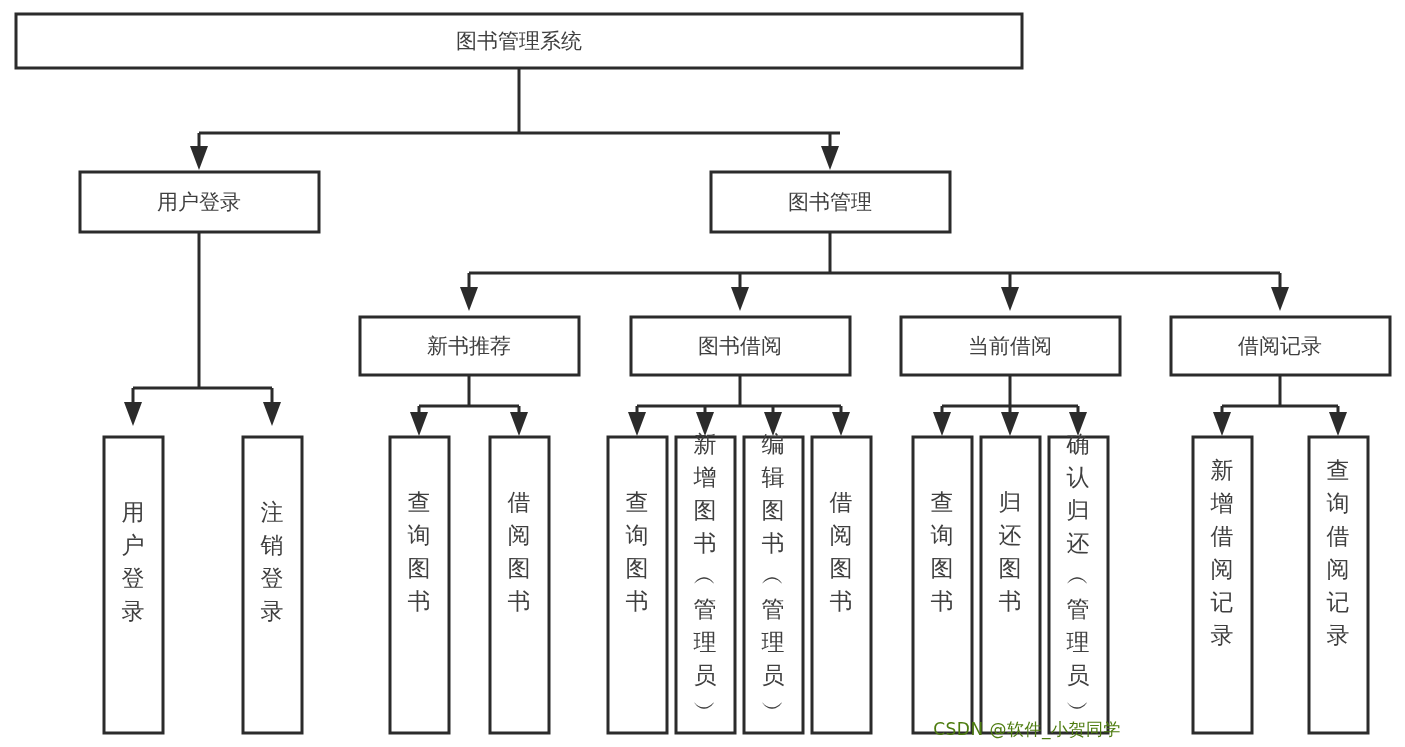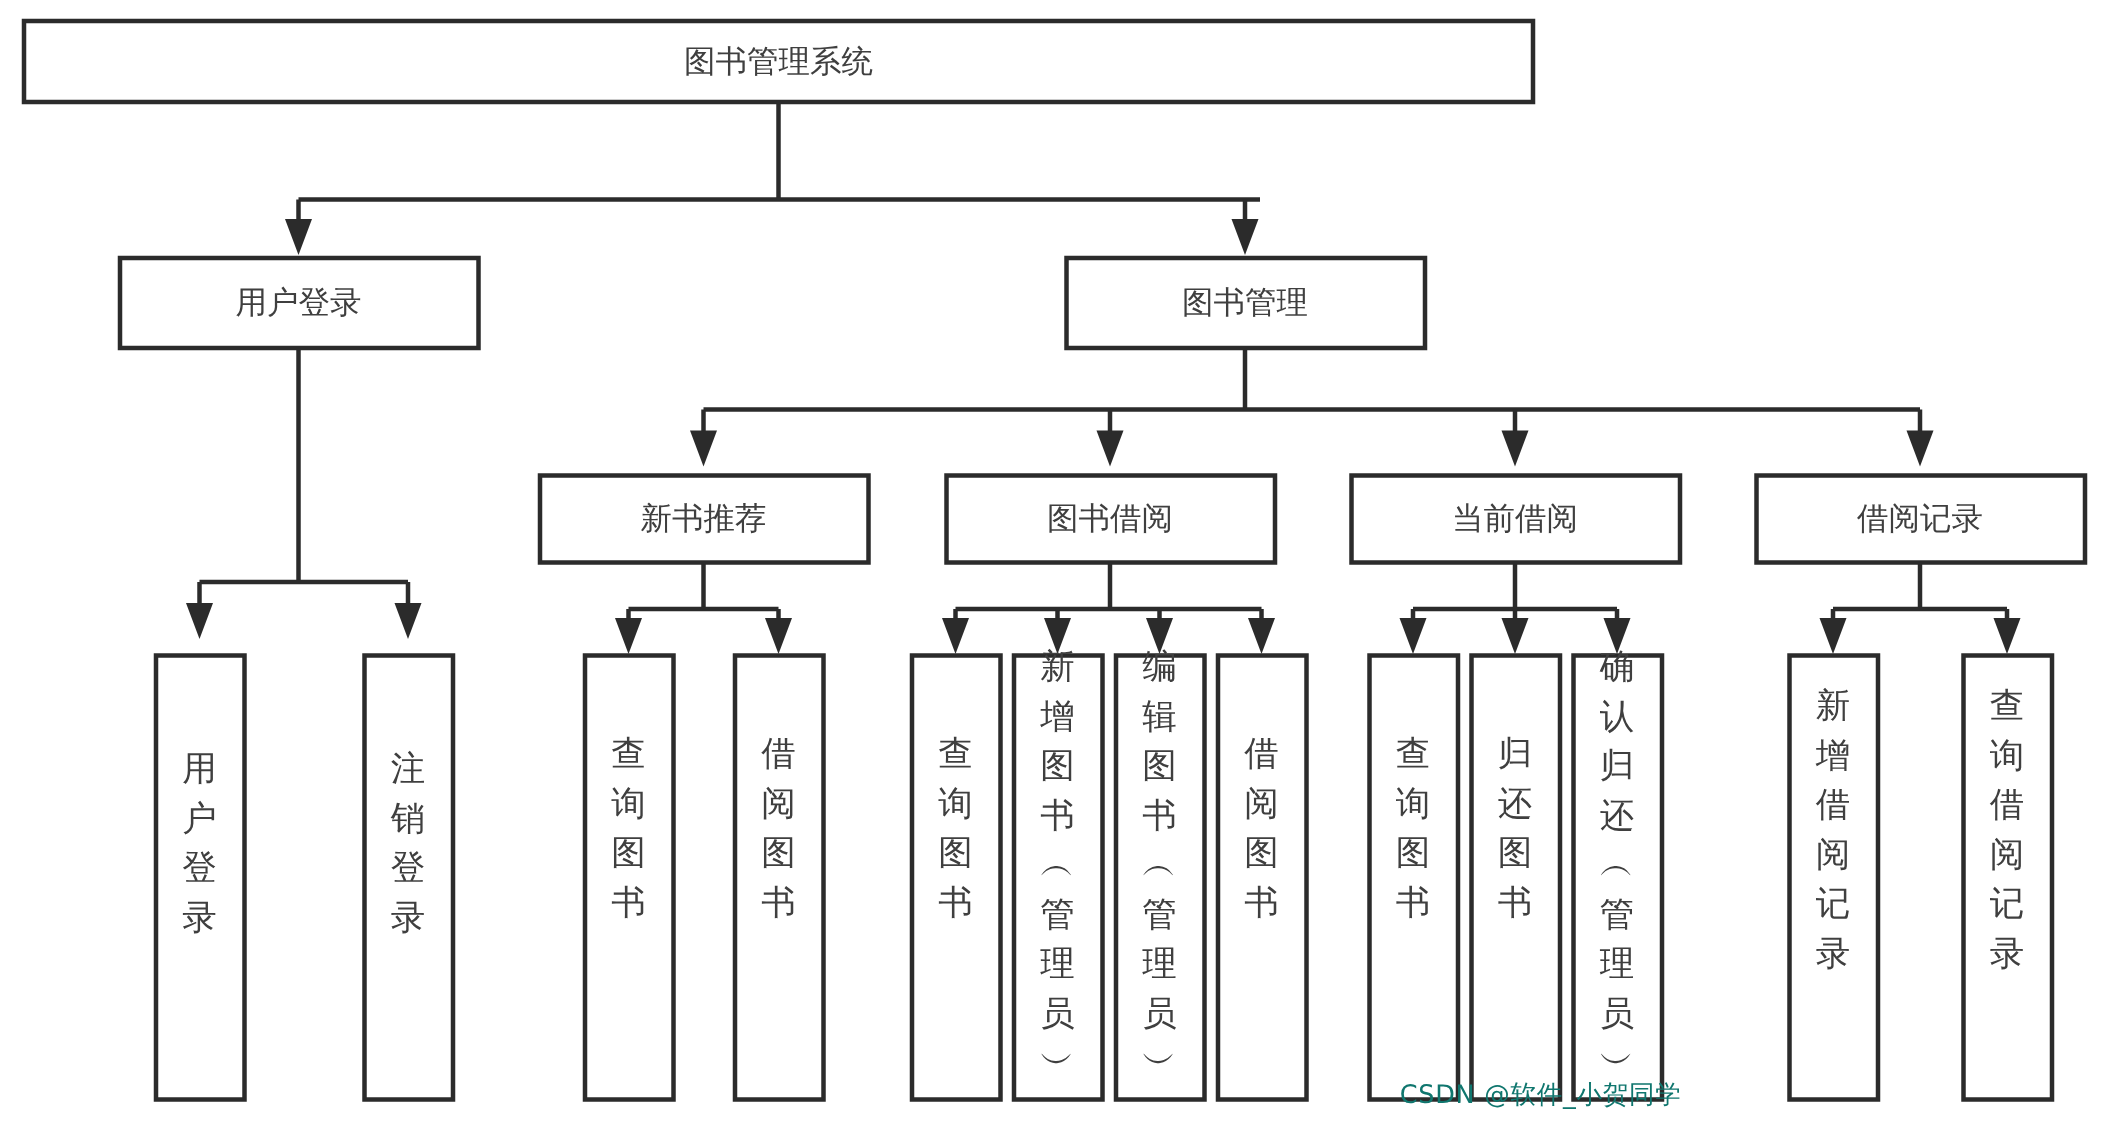--- a/index.html
+++ b/index.html
@@ -53,21 +53,21 @@
   .arrow-head {
     fill: #2b2b2b;
     stroke: none;
   }
   .watermark {
     position: absolute;
     right: 8px;
     bottom: 6px;
     font-family: "DejaVu Sans", "Liberation Sans", sans-serif;
     font-size: 17px;
-    color: #0f766e;
+    color: #4d7c0f;
     letter-spacing: 0.5px;
     white-space: nowrap;
     pointer-events: none;
   }
 </style>
 </head>
 <body>
 
 <div id="diagram-root">
   <svg class="flow" viewBox="0 0 1405 747" xmlns="http://www.w3.org/2000/svg">

